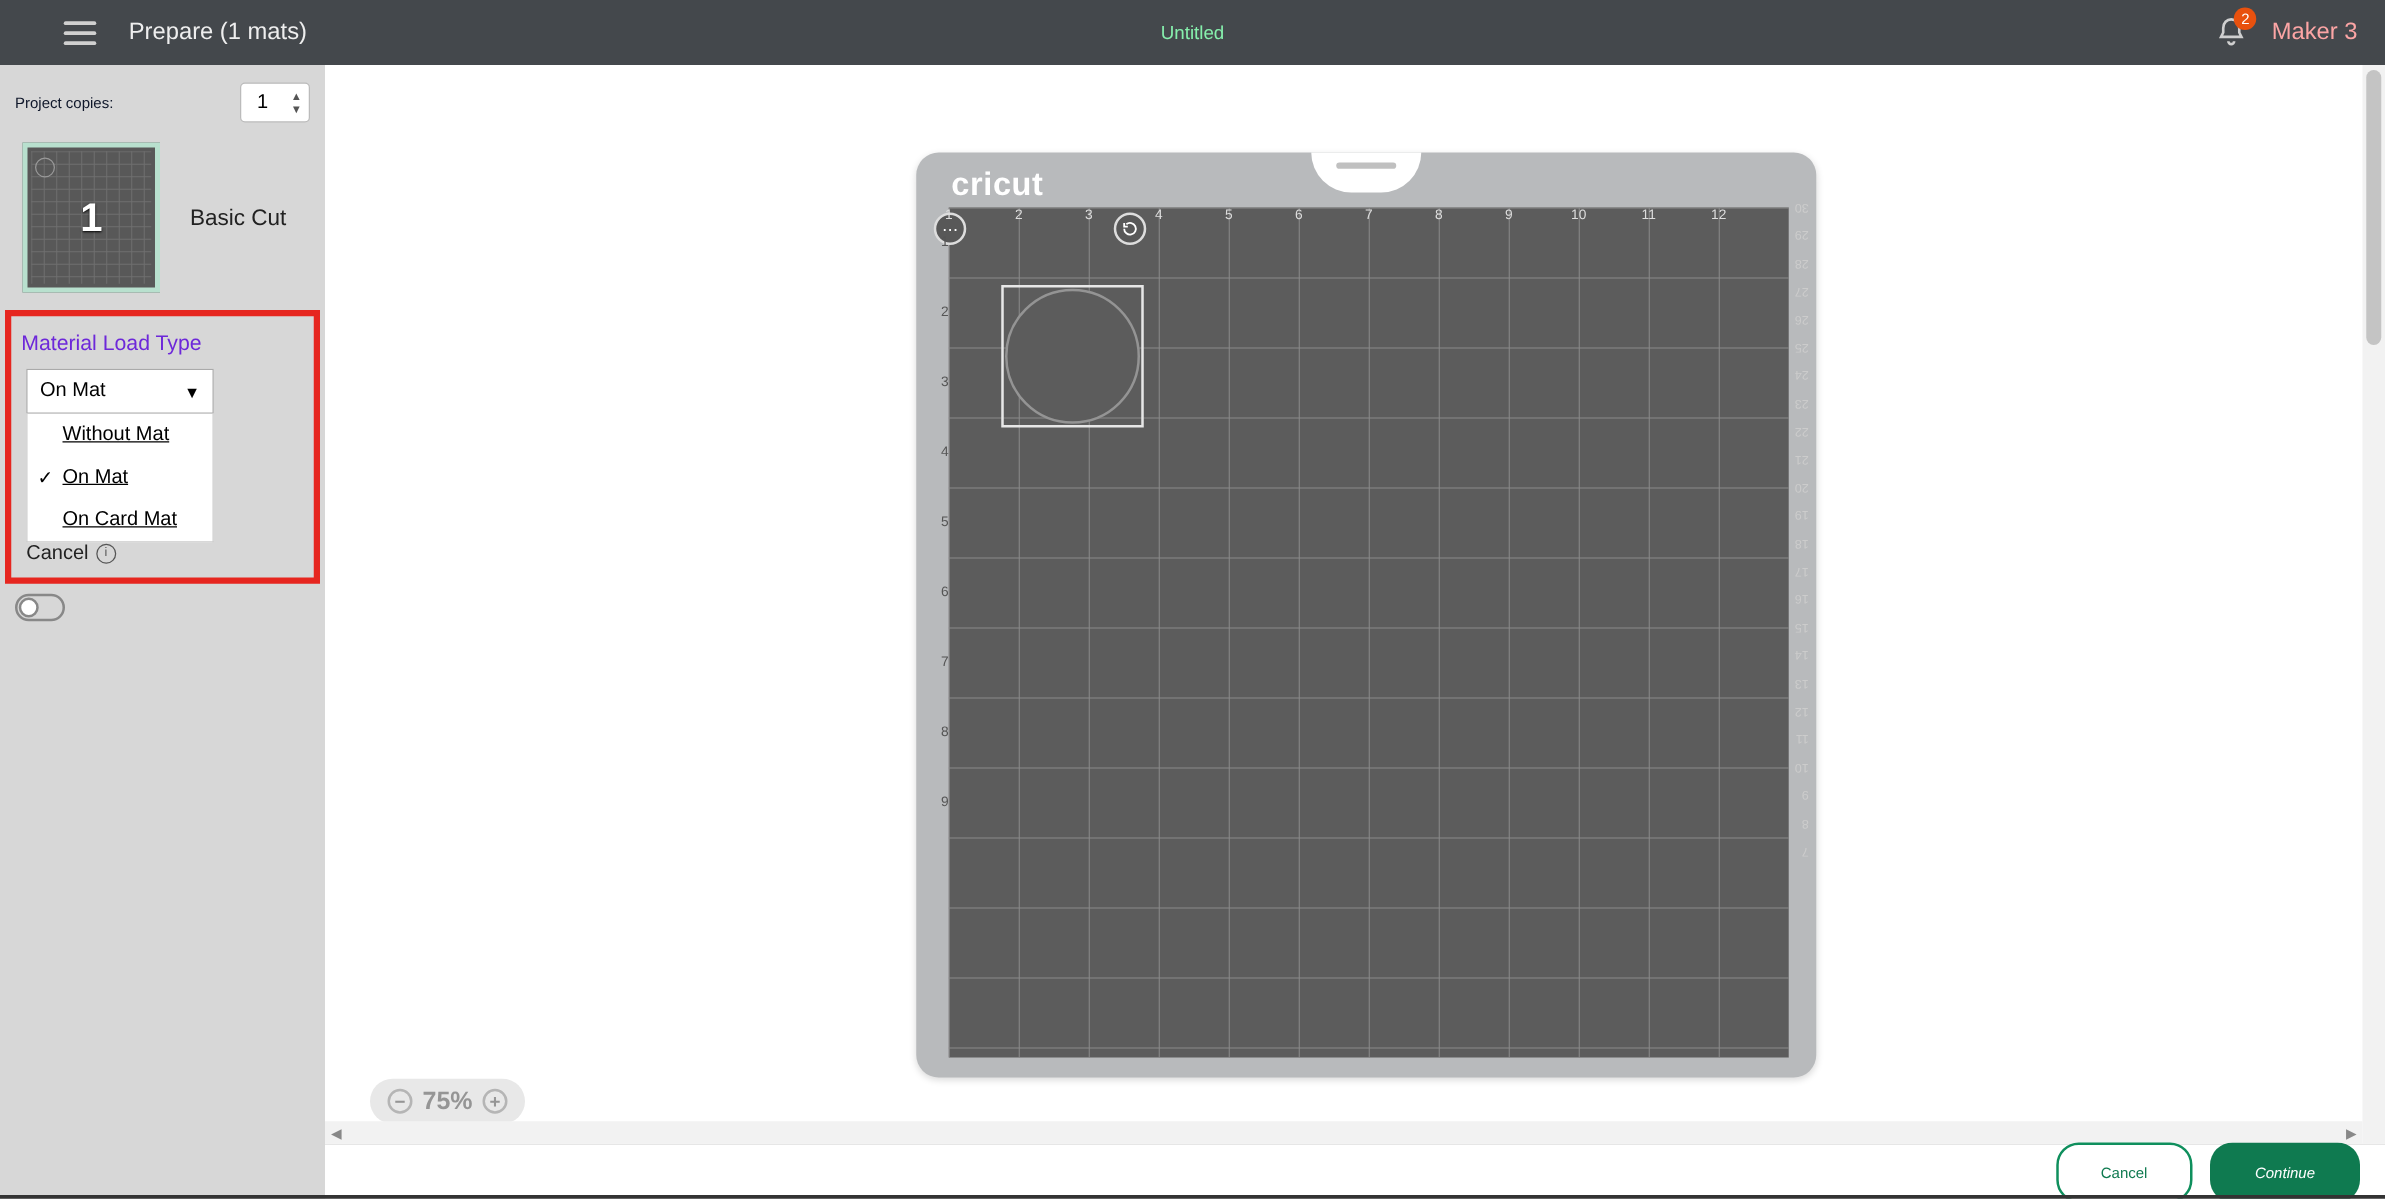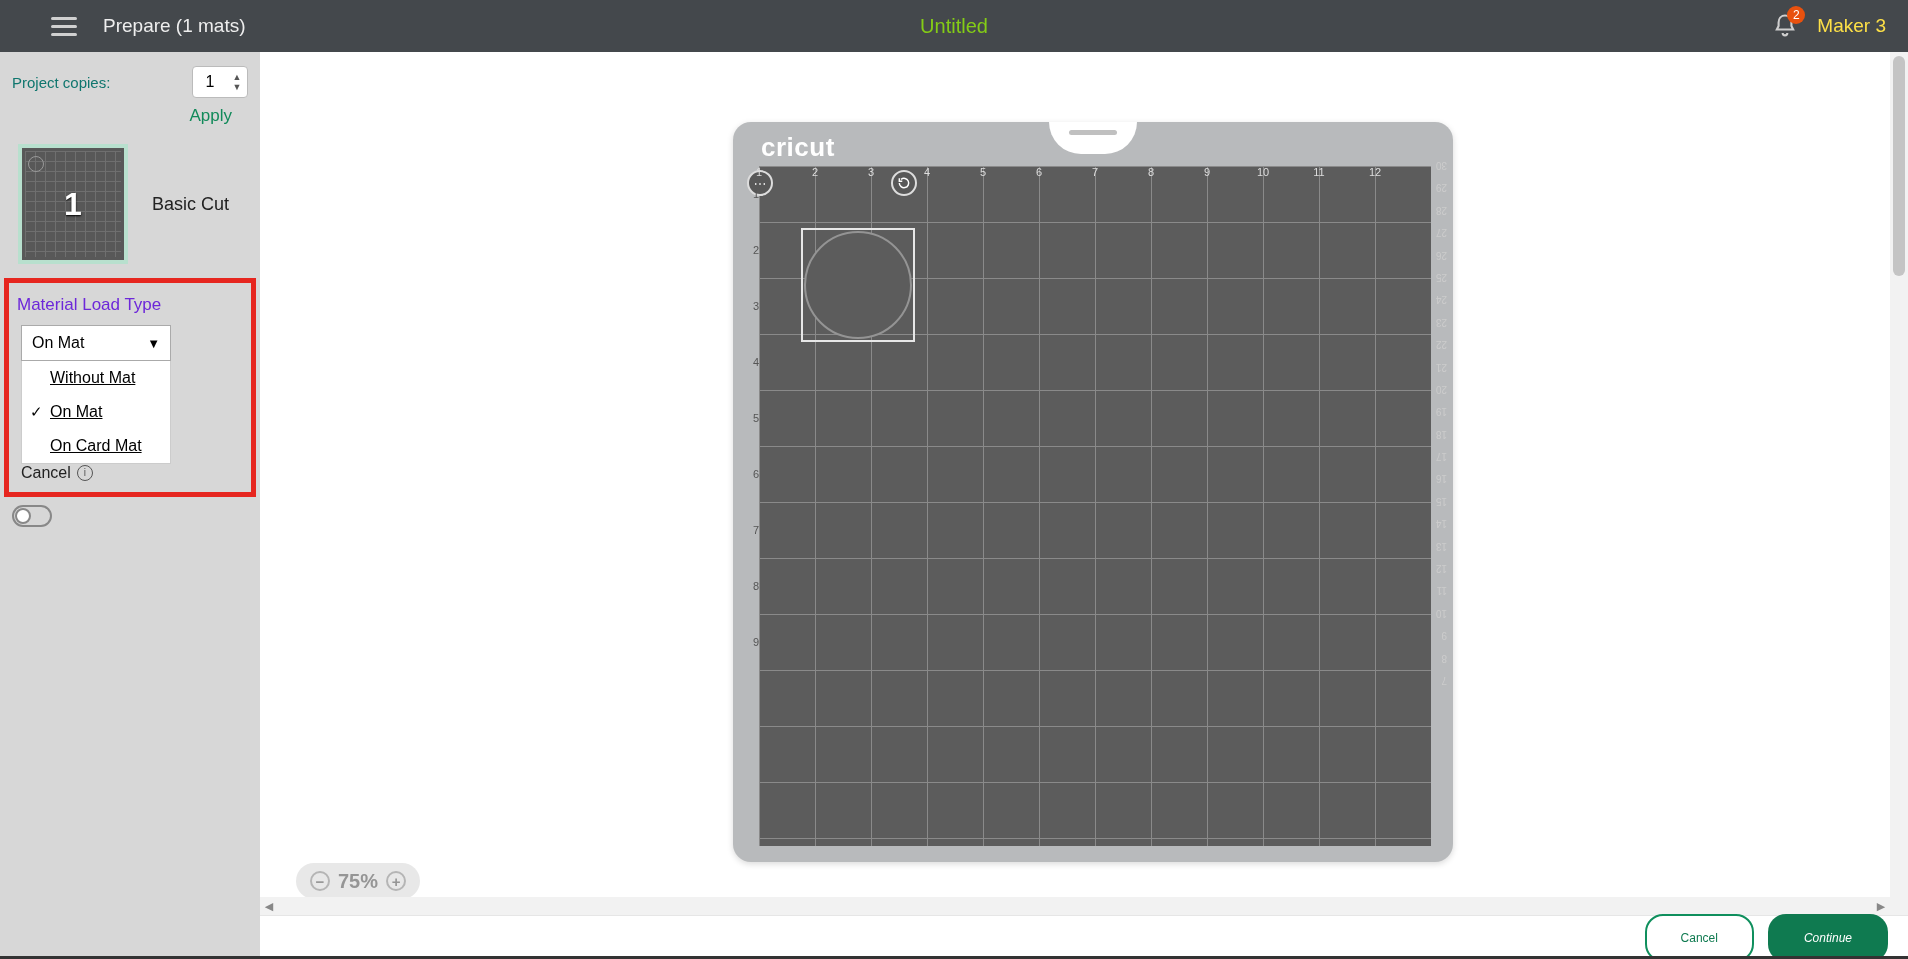--- a/index.html
+++ b/index.html
@@ -3,33 +3,33 @@
 <meta charset="utf-8">
 <style>
   * { box-sizing: border-box; margin: 0; padding: 0; font-family: -apple-system, BlinkMacSystemFont, "Segoe UI", Arial, sans-serif; }
   body { width: 1908px; height: 959px; overflow: hidden; background: #fff; transform-origin: top left; }
 
   
   .topbar { height: 52px; background: #44484c; display: flex; align-items: center; color: #fff; position: relative; padding-left: 27px; }
   .hamburger { width: 32px; height: 32px; margin-left: 24px; cursor: pointer; display:flex; flex-direction:column; justify-content:center; gap:5px;}
   .hamburger span { display:block; height:3px; width:26px; background:#d0d0d0; border-radius:2px;}
   .prepare-title { margin-left: 20px; font-size: 19px; color: #eee; }
-  .doc-title { position:absolute; left:50%; transform:translateX(-50%); font-size:20px; color:#84cc16; }
+  .doc-title { position:absolute; left:50%; transform:translateX(-50%); font-size:15px; color:#86efac; }
   .topbar-right { position:absolute; right:22px; display:flex; align-items:center; gap:18px;}
   .bell { position:relative; width:28px; height:28px;}
   .bell svg { width:28px; height:28px; }
   .bell-badge { position:absolute; top:-6px; right:-6px; min-width:18px; height:18px; border-radius:9px; background:#e8510e; color:#fff; font-size:12px; display:flex; align-items:center; justify-content:center; padding:0 4px;}
-  .device-label { color:#fde047; font-size:19px; }
+  .device-label { color:#fca5a5; font-size:19px; }
 
   .body-row { display:flex; height: calc(100% - 52px); }
 
   
   .sidebar { width: 260px; background:#d7d7d7; display:flex; flex-direction:column; }
   .copies-row { padding: 14px 12px 8px 12px; display:flex; align-items:center; gap:8px; }
-  .copies-label { font-size:15px; color:#0f766e; flex:1;}
+  .copies-label { font-size:12px; color:#0f172a; flex:1;}
   .copies-input { width:56px; height:32px; border:1px solid #bbb; border-radius:4px; background:#fff; display:flex; align-items:center; position:relative;}
   .copies-input input { width:34px; border:none; text-align:center; font-size:16px; outline:none; background:transparent;}
   .spinner { position:absolute; right:2px; top:0; height:100%; width:16px; display:flex; flex-direction:column; justify-content:center; }
   .spinner .up,.spinner .down { font-size:9px; line-height:10px; color:#555; cursor:pointer; text-align:center;}
   .apply-row { text-align:right; padding: 0 28px 10px 0;}
   .apply-link { color:#128a5a; font-size:17px; cursor:pointer;}
 
   .mat-item { display:flex; align-items:center; gap:24px; padding: 8px 12px 14px 18px;}
   .mat-thumb { width:110px; height:120px; background:#585858; border:4px solid #b8e0ce; position:relative; }
   .mat-thumb::before{ content:""; position:absolute; top:3px; left:3px; right:3px; bottom:3px; 
@@ -133,23 +133,20 @@
   <div class="sidebar">
     <div class="copies-row">
       <div class="copies-label">Project copies:</div>
       <div class="copies-input">
         <input value="1" style="">
         <div class="spinner">
           <div class="up">▲</div>
           <div class="down">▼</div>
         </div>
       </div>
-    </div>
-    <div class="apply-row">
-      <span class="apply-link">Apply</span>
     </div>
 
     <div class="mat-item">
       <div class="mat-thumb">
         <div class="mat-thumb-circle"></div>
         <div class="mat-thumb-label">1</div>
       </div>
       <div class="mat-name">Basic Cut</div>
     </div>
 

